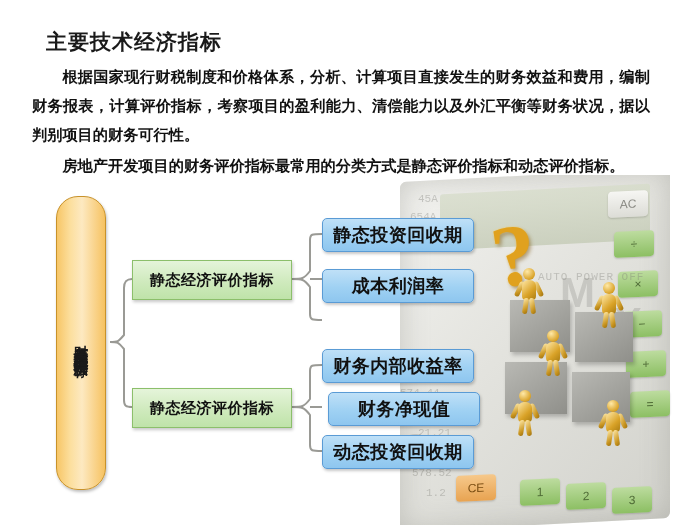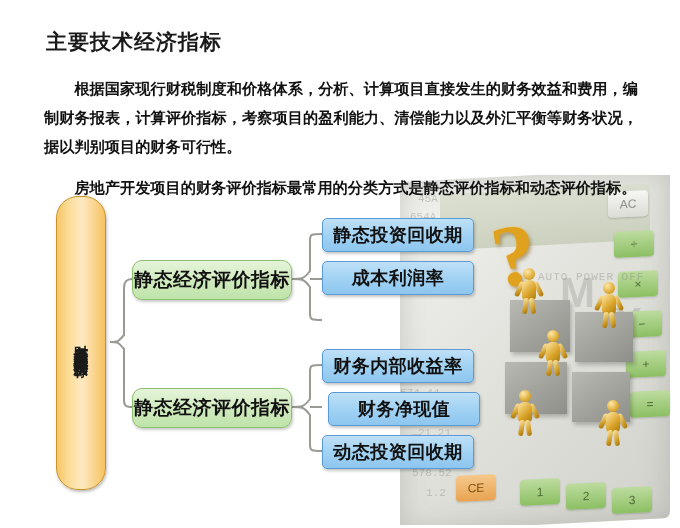--- a/index.html
+++ b/index.html
@@ -40,21 +40,21 @@
     top: 62px;
     width: 618px;
     font-size: 15.2px;
     font-weight: bold;
     color: #111111;
     line-height: 29px;
     text-align: justify;
   }
   .para {
     text-indent: 2em;
-    margin: 12px;
+    margin: 0;
   }
   .para + .para {
     margin-top: 2px;
   }
 
   
   .calc-bg {
     position: absolute;
     right: 0;
     top: 175px;
@@ -216,27 +216,27 @@
     line-height: 20px;
     max-height: 272px;
   }
 
   
   .mid-box {
     position: absolute;
     width: 158px;
     height: 38px;
     border: 1px solid #8cbf6b;
-    border-radius: 10px;
+    border-radius: 0;
     background: linear-gradient(180deg,#e5f4da,#cfeabd 55%,#bfe3a9);
     box-shadow: 1px 2px 3px rgba(0,0,0,.22);
     display: flex;
     align-items: center;
     justify-content: center;
-    font-size: 19px;
+    font-size: 15px;
     font-weight: bold;
     color: #111;
     letter-spacing: .5px;
   }
   .mid-box.m1 { left: 88px; top: 68px; }
   .mid-box.m2 { left: 88px; top: 196px; }
 
   
   .leaf-box {
     position: absolute;
@@ -248,21 +248,21 @@
     box-shadow: 1px 2px 3px rgba(0,0,0,.22);
     display: flex;
     align-items: center;
     justify-content: center;
     font-size: 18px;
     font-weight: bold;
     color: #111;
     letter-spacing: .5px;
   }
   .leaf-box.l0 { left: 278px; top: 26px; }
-  .leaf-box.l1 { left: 278px; top: 69px; }
+  .leaf-box.l1 { left: 278px; top: 77px; }
   .leaf-box.l2 { left: 278px; top: 112px; }
   .leaf-box.l3 { left: 278px; top: 157px; }
   .leaf-box.l4 { left: 284px; top: 200px; }
   .leaf-box.l5 { left: 278px; top: 243px; }
 
   .brace-svg {
     position: absolute;
     left: 0;
     top: 0;
     width: 500px;

